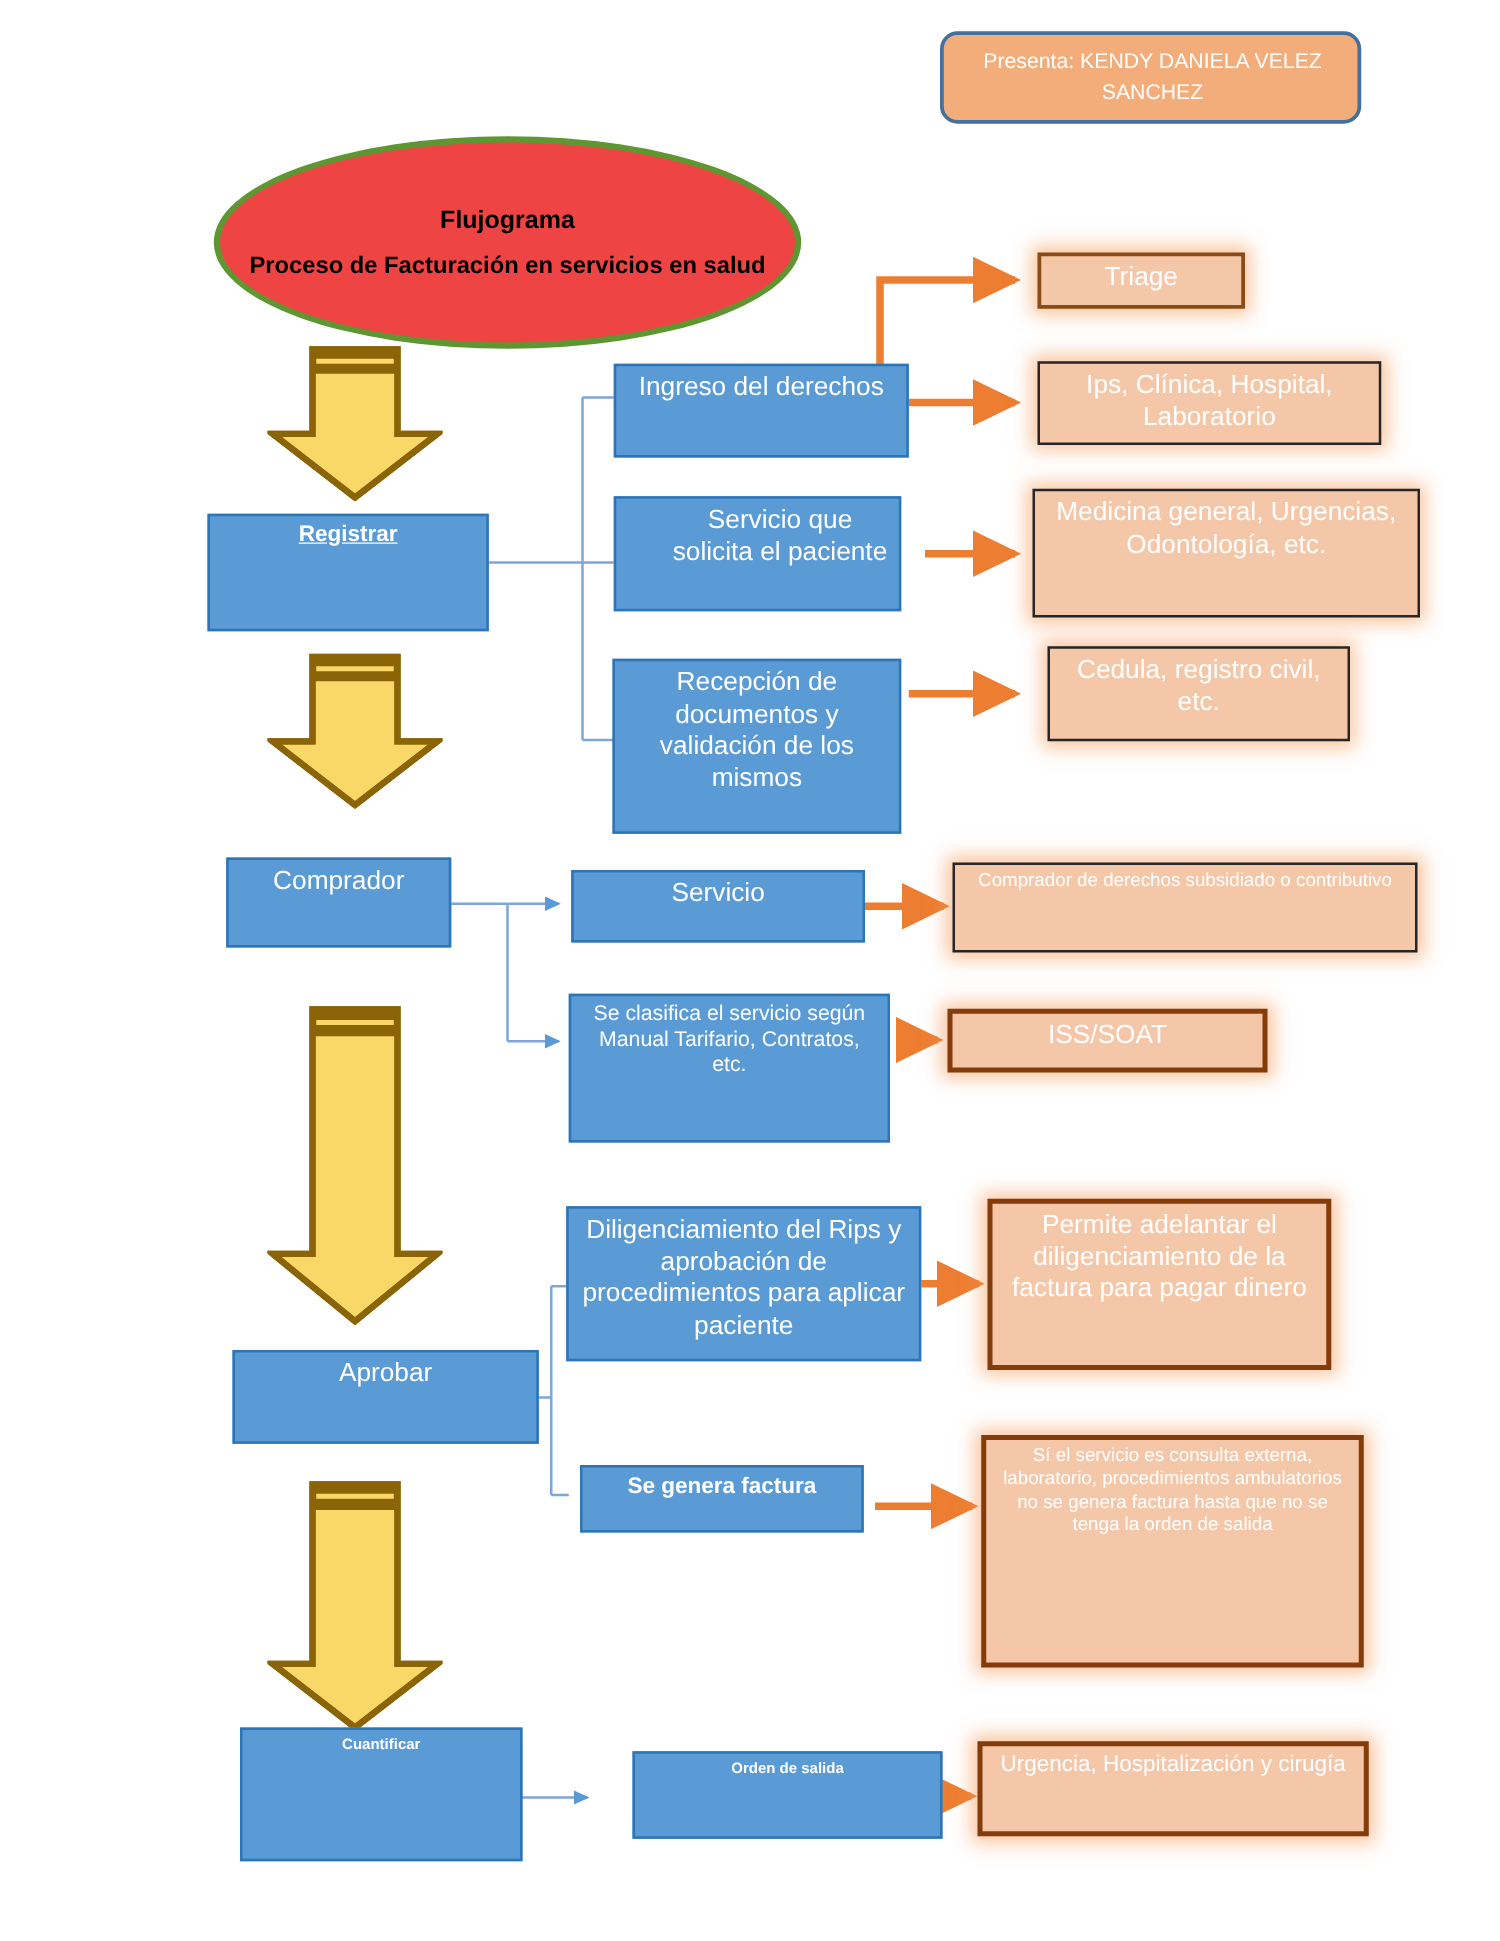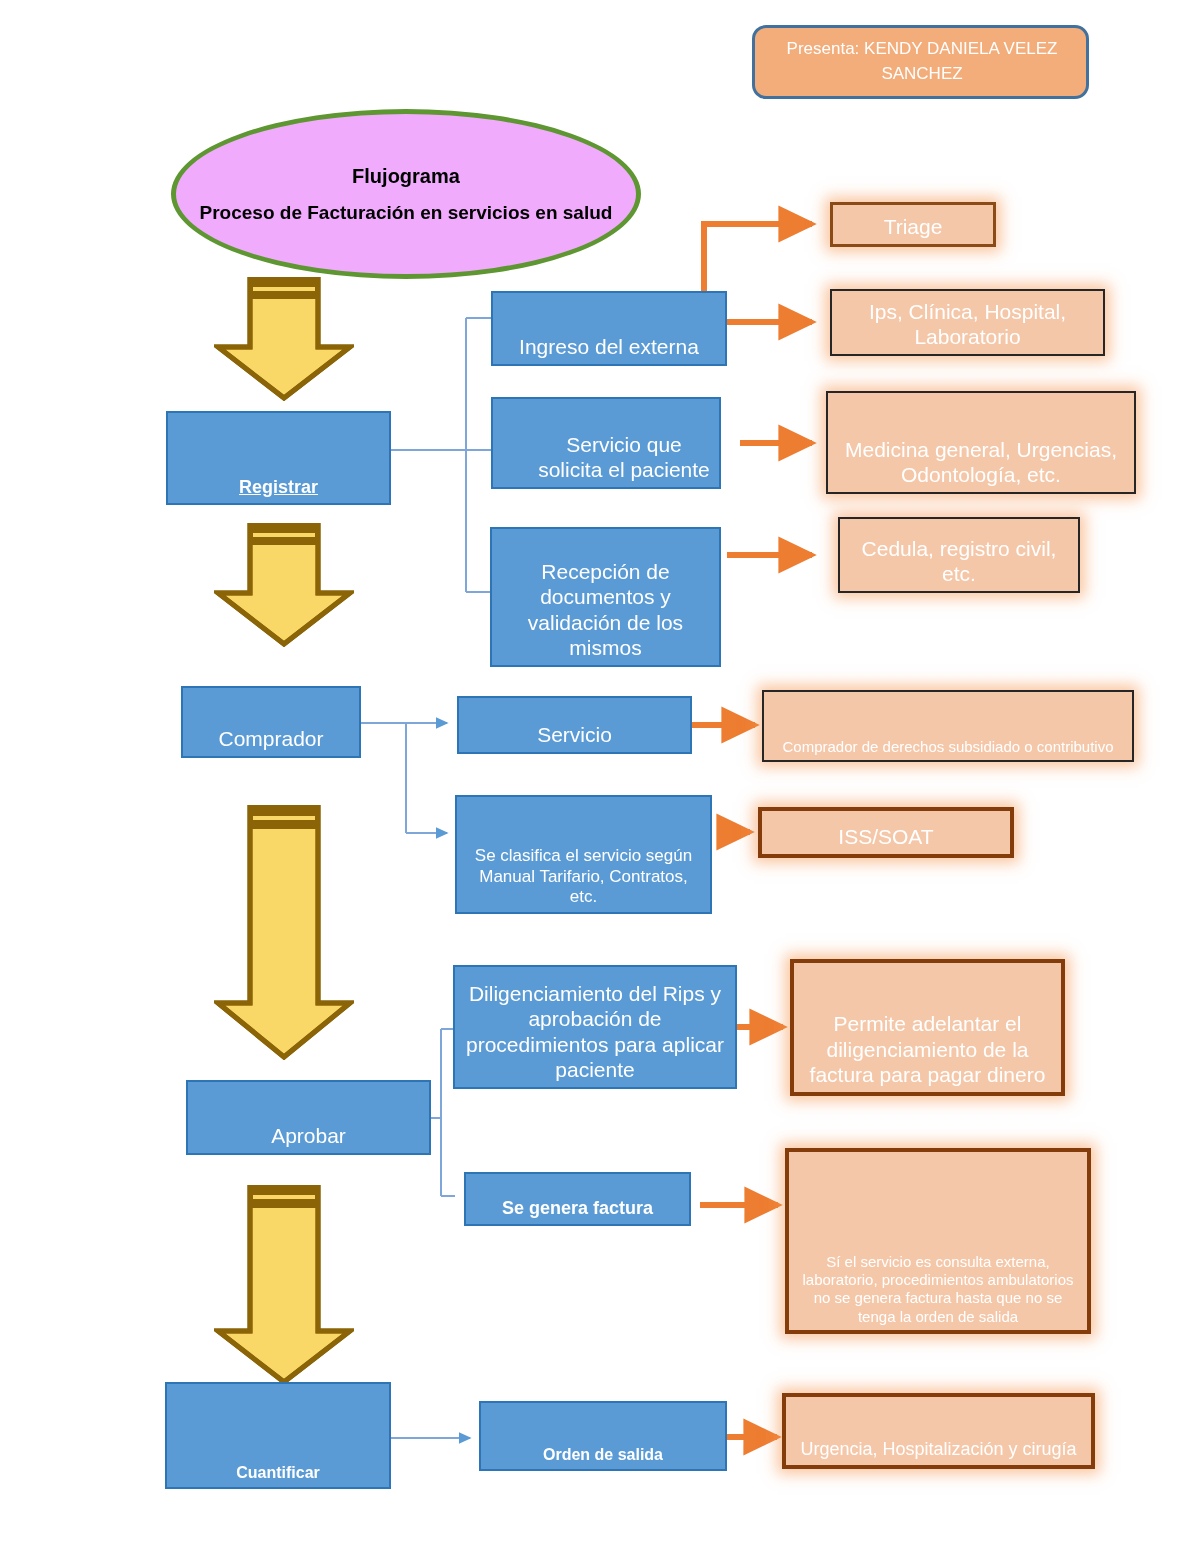--- a/index.html
+++ b/index.html
@@ -16,37 +16,38 @@
     height: 1553px;
     background: #ffffff;
     overflow: hidden;
   }
 
   
   .node {
     position: absolute;
     box-sizing: border-box;
     display: flex;
-    align-items: flex-end;
+    align-items: flex-start;
     justify-content: center;
     text-align: center;
     line-height: 1.22;
   }
 
   
   .blue-box {
     background: #5B9BD5;
     border: 2px solid #2E75B6;
     color: #ffffff;
     font-size: 21px;
     padding: 4px 8px;
   }
   .blue-box.small {
-    font-size: 16px;
+    font-size: 12px;
     font-weight: bold;
+    margin-left: 27px;
   }
   .blue-box.bold {
     font-weight: bold;
     font-size: 18px;
   }
   .blue-box.med {
     font-size: 17px;
   }
 
   
@@ -60,21 +61,21 @@
   .peach-box.b-thin   { border: 2px solid #262626; }
   .peach-box.b-mid    { border: 3px solid #8A4B16; }
   .peach-box.b-thick  { border: 4px solid #843C0B; }
   .peach-box.small    { font-size: 15px; }
   .peach-box.med      { font-size: 18px; }
 
   
   .ellipse {
     position: absolute;
     border-radius: 50%;
-    background: #f0abfc;
+    background: #ef4444;
     border: 5px solid #5E9732;
     box-sizing: border-box;
     display: flex;
     flex-direction: column;
     align-items: center;
     justify-content: center;
     color: #000000;
     font-weight: bold;
     text-align: center;
   }
@@ -243,21 +244,21 @@
 
   <div class="node blue-box" style="left:186px; top:1080px; width:245px; height:75px;">
     <span>Aprobar</span>
   </div>
 
   <div class="node blue-box small" style="left:165px; top:1382px; width:226px; height:107px;">
     <span>Cuantificar</span>
   </div>
 
   <div class="node blue-box" style="left:491px; top:291px; width:236px; height:75px;">
-    <span>Ingreso del externa</span>
+    <span>Ingreso del derechos</span>
   </div>
 
   <div class="node blue-box" style="left:491px; top:397px; width:230px; height:92px;padding-left:44px;">
     <span>Servicio que solicita el paciente</span>
   </div>
 
   <div class="node blue-box" style="left:490px; top:527px; width:231px; height:140px;">
     <span>Recepción de documentos y validación de los mismos</span>
   </div>
 

